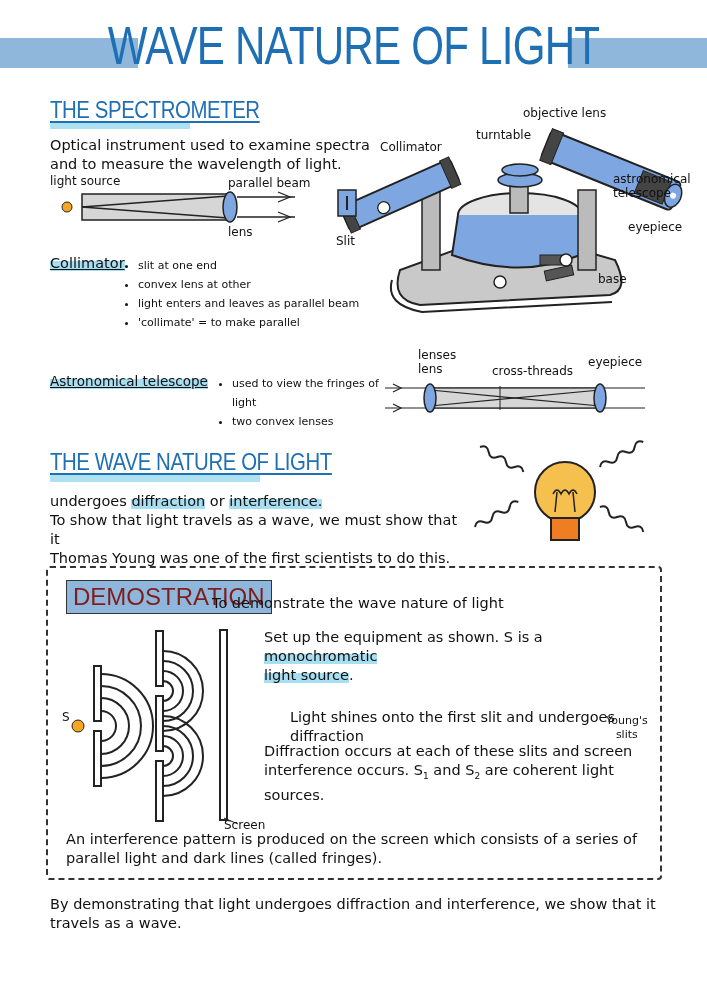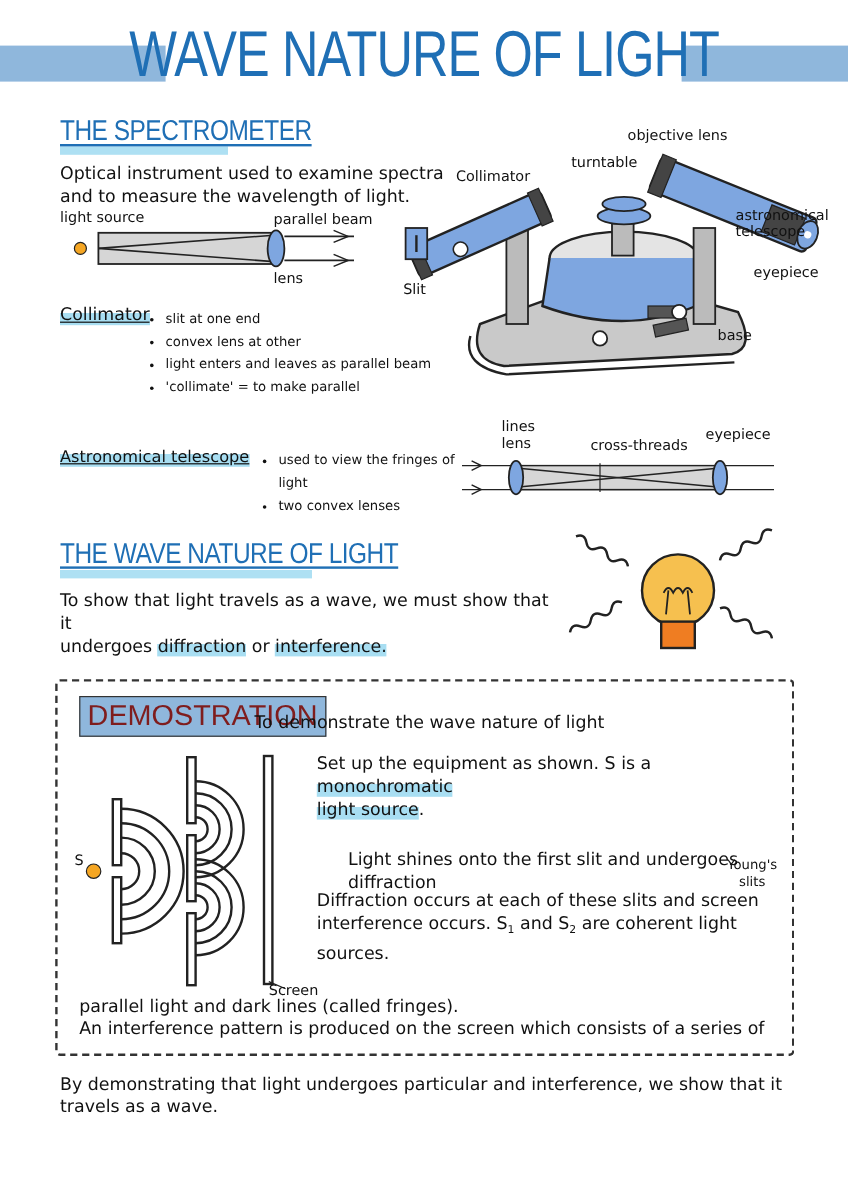--- a/index.html
+++ b/index.html
@@ -115,31 +115,32 @@
   <rect x="45" y="10" width="170" height="20" fill="#d6d6d6" stroke="#222" stroke-width="1.2"></rect>
   <line x1="45" y1="12" x2="215" y2="28" stroke="#222" stroke-width="1.2"></line>
   <line x1="45" y1="28" x2="215" y2="12" stroke="#222" stroke-width="1.2"></line>
   <line x1="115" y1="8" x2="115" y2="32" stroke="#222" stroke-width="1"></line>
   <polyline points="8,6 16,10 8,14" fill="none" stroke="#222" stroke-width="1.2"></polyline>
   <polyline points="8,26 16,30 8,34" fill="none" stroke="#222" stroke-width="1.2"></polyline>
   <ellipse cx="45" cy="20" rx="6" ry="14" fill="#7ea6e0" stroke="#222" stroke-width="1.5"></ellipse>
   <ellipse cx="215" cy="20" rx="6" ry="14" fill="#7ea6e0" stroke="#222" stroke-width="1.5"></ellipse>
 </svg>
 <div class="abs sm" style="left:418px;top:348px;">
-  <div>lines</div>
+  <div>lenses</div>
   <div>lens</div>
 </div>
 <div class="abs sm" style="left:492px;top:364px;">cross-threads</div>
 <div class="abs sm" style="left:588px;top:355px;">eyepiece</div>
 
 <div class="abs hl-bar" style="left:50px;top:475px;width:210px;"></div>
 <div class="abs h2" style="left:50px;top:448px;">THE WAVE NATURE OF LIGHT</div>
 <div class="abs txt" style="left:50px;top:492px;width:420px;">
+  <div><span>undergoes </span><span class="hl">diffraction</span><span> or </span><span class="hl">interference.</span></div>
   <div>To show that light travels as a wave, we must show that it</div>
-  <div><span>undergoes </span><span class="hl">diffraction</span><span> or </span><span class="hl">interference.</span></div>
+  <div>Thomas Young was one of the first scientists to do this.</div>
 </div>
 
 <svg class="abs" style="left:465px;top:432px;" width="200" height="125">
   <g fill="none" stroke="#222" stroke-width="2">
     <path d="M15 15 q5 -6 10 0 t10 0 t10 0 t10 0 t10 0" transform="rotate(30 15 15)"></path>
     <path d="M10 95 q5 -6 10 0 t10 0 t10 0 t10 0 t10 0" transform="rotate(-30 10 95)"></path>
     <path d="M135 35 q5 -6 10 0 t10 0 t10 0 t10 0 t10 0" transform="rotate(-30 135 35)"></path>
     <path d="M135 75 q5 -6 10 0 t10 0 t10 0 t10 0 t10 0" transform="rotate(30 135 75)"></path>
   </g>
   <circle cx="100" cy="60" r="30" fill="#f6c04f" stroke="#222" stroke-width="2"></circle>
@@ -190,20 +191,20 @@
 <div class="abs sm" style="left:606px;top:714px;text-align:center;font-size:11px;">
   <div>Young's</div>
   <div>slits</div>
 </div>
 <div class="abs txt" style="left:264px;top:742px;width:380px;">
   <div>Diffraction occurs at each of these slits and screen</div>
   <div><span>interference occurs. S</span><sub>1</sub><span> and S</span><sub>2</sub><span> are coherent light</span></div>
   <div>sources.</div>
 </div>
 <div class="abs txt" style="left:66px;top:830px;width:590px;">
+  <div>An interference pattern is produced on the screen which consists of a series of</div>
   <div>parallel light and dark lines (called fringes).</div>
-  <div>An interference pattern is produced on the screen which consists of a series of</div>
 </div>
 
 <div class="abs txt" style="left:50px;top:895px;width:620px;">
-  <div>By demonstrating that light undergoes particular and interference, we show that it</div>
+  <div>By demonstrating that light undergoes diffraction and interference, we show that it</div>
   <div>travels as a wave.</div>
 </div>
 
 </body></html>

